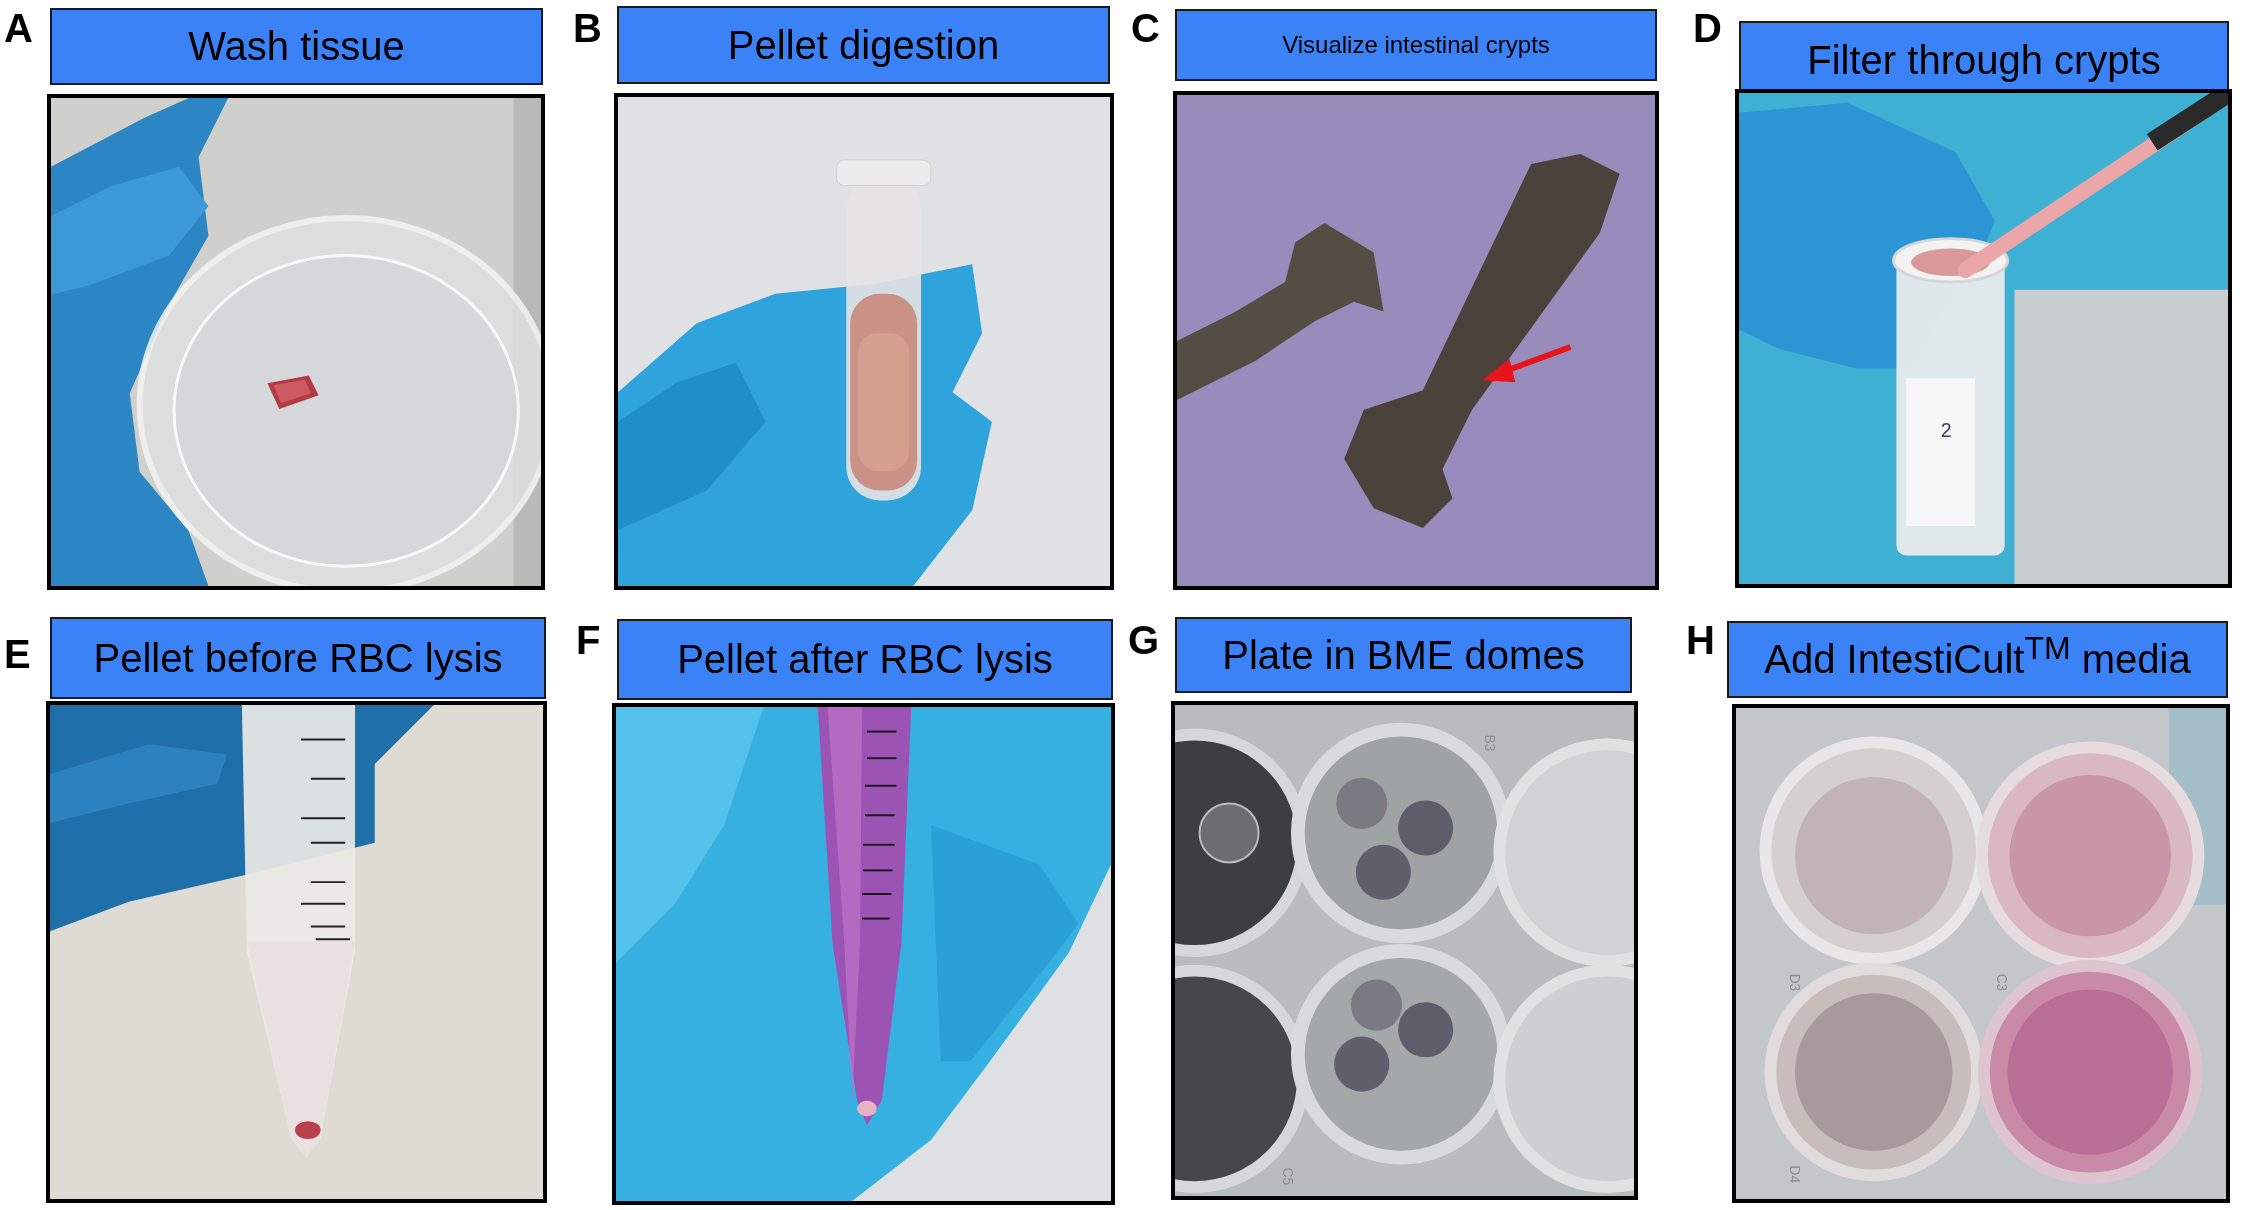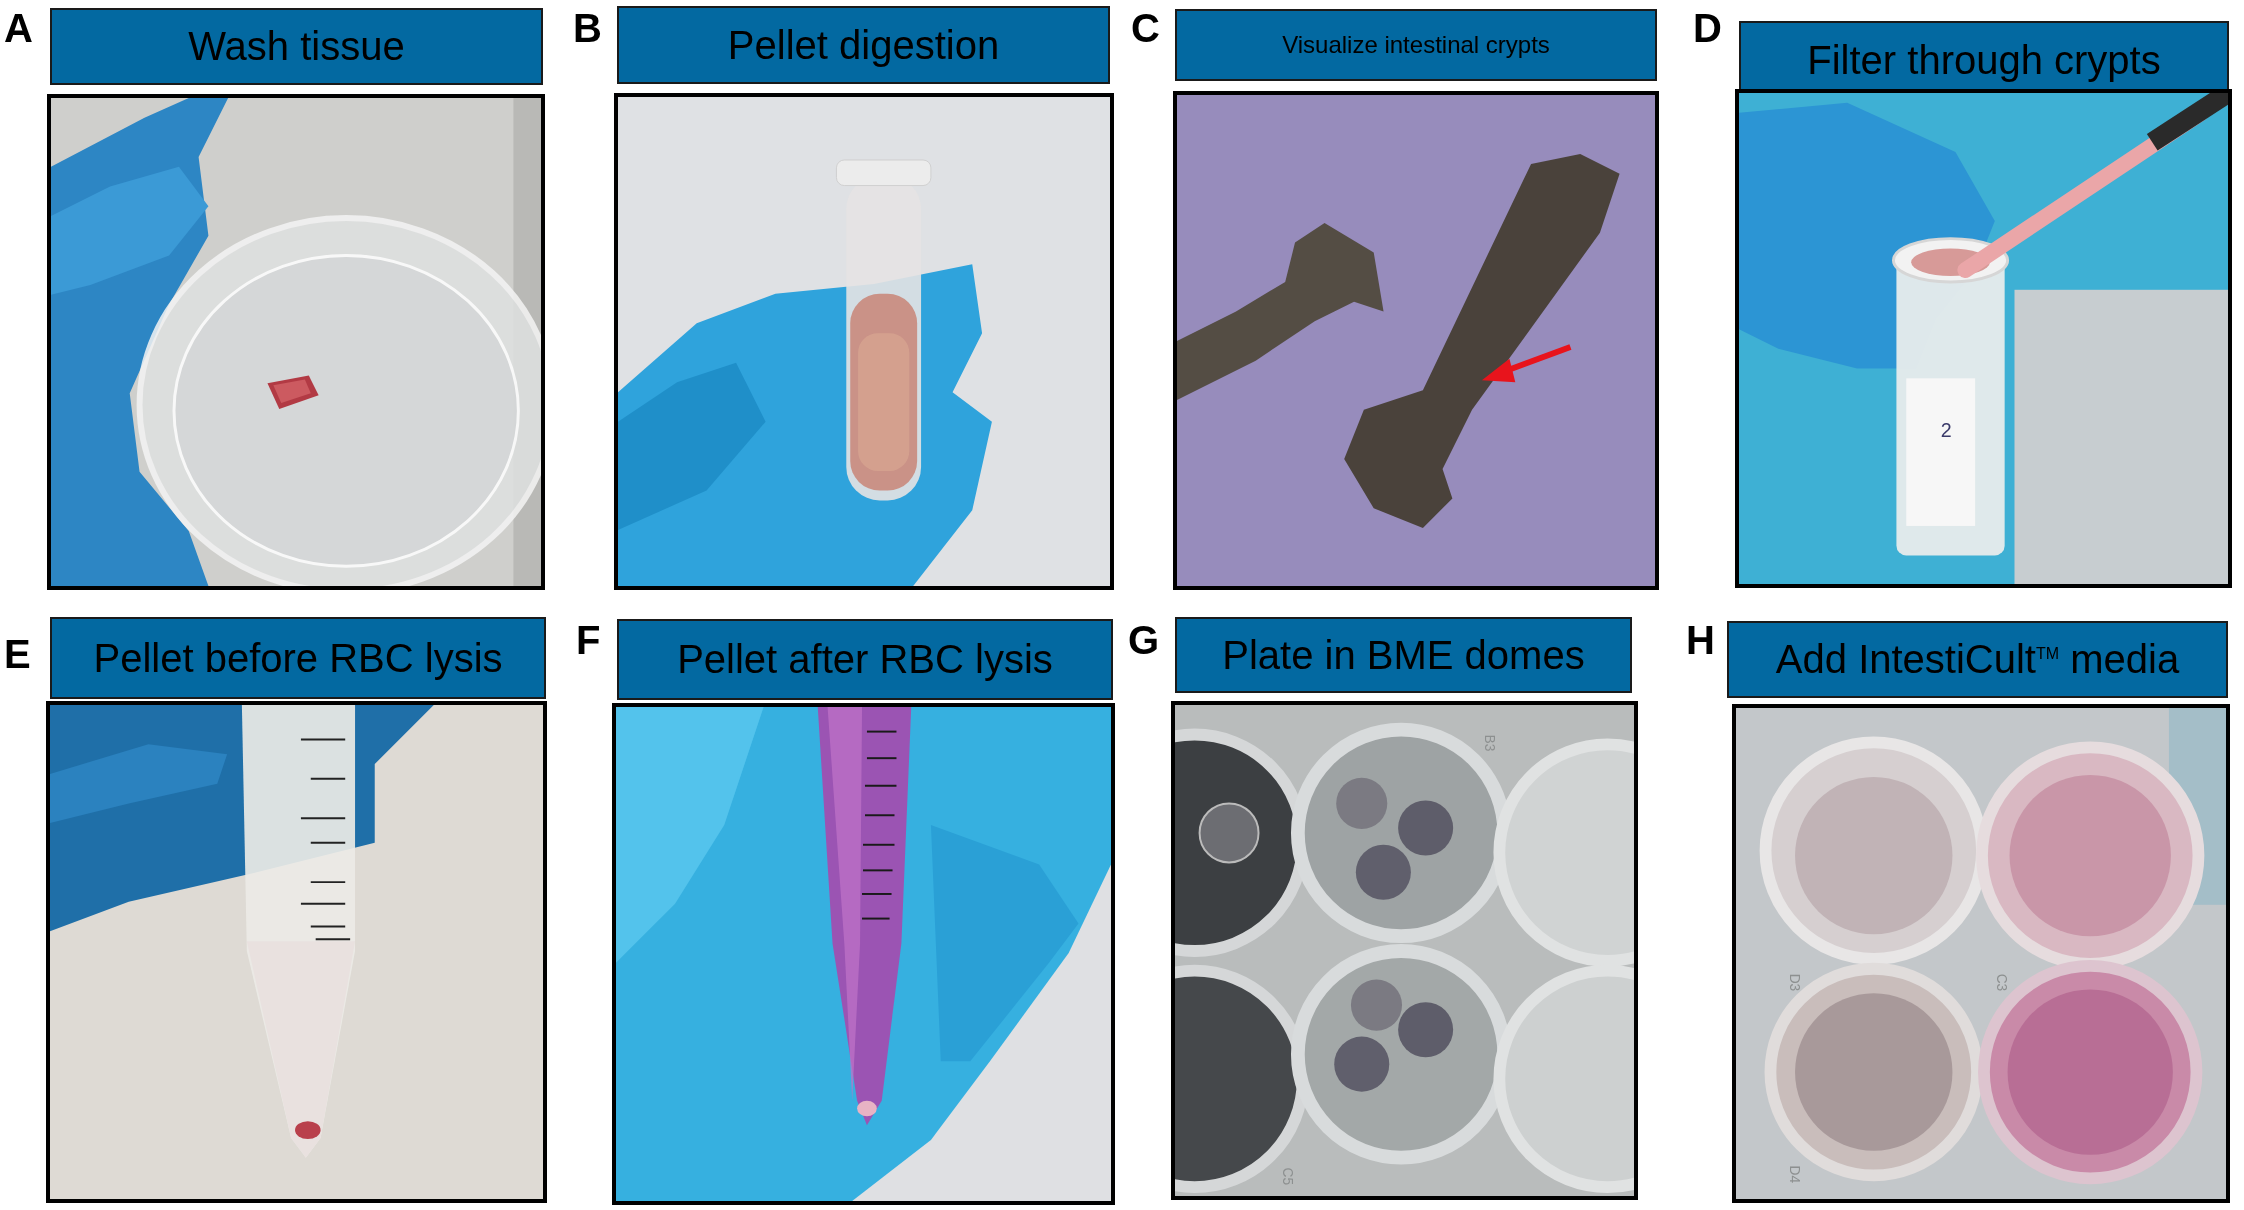--- a/index.html
+++ b/index.html
@@ -1,19 +1,19 @@
 <!DOCTYPE html>
 <html><head>
 <meta charset="utf-8">
 <style>
   html, body { margin:0; padding:0; background:#ffffff; }
   body { width:2244px; height:1210px; position:relative; overflow:hidden; font-family:"Liberation Sans", sans-serif; }
   .panel-letter { position:absolute; font-family:"Liberation Sans", sans-serif; font-weight:bold; font-size:40px; color:#000; line-height:1; }
-  .title-box { position:absolute; border:2px solid #1a1a1a; background:#0369a1; box-sizing:border-box; display:flex; align-items:center; justify-content:center; font-size:40px; color:#000; white-space:nowrap; }
-  .title-box sup { font-size:16px; vertical-align:super; line-height:0; }
+  .title-box { position:absolute; border:2px solid #1a1a1a; background:#3b82f6; box-sizing:border-box; display:flex; align-items:center; justify-content:center; font-size:40px; color:#000; white-space:nowrap; }
+  .title-box sup { font-size:32px; vertical-align:super; line-height:0; }
   .photo { position:absolute; border:4px solid #000; box-sizing:border-box; overflow:hidden; }
   .photo svg { display:block; width:100%; height:100%; }
 </style>
 </head>
 <body>
 
 <div class="panel-letter" style="left:4px;top:8px;">A</div>
 <div class="title-box" style="left:50px;top:8px;width:493px;height:77px;">
     <span>Wash tissue</span>
   </div>

